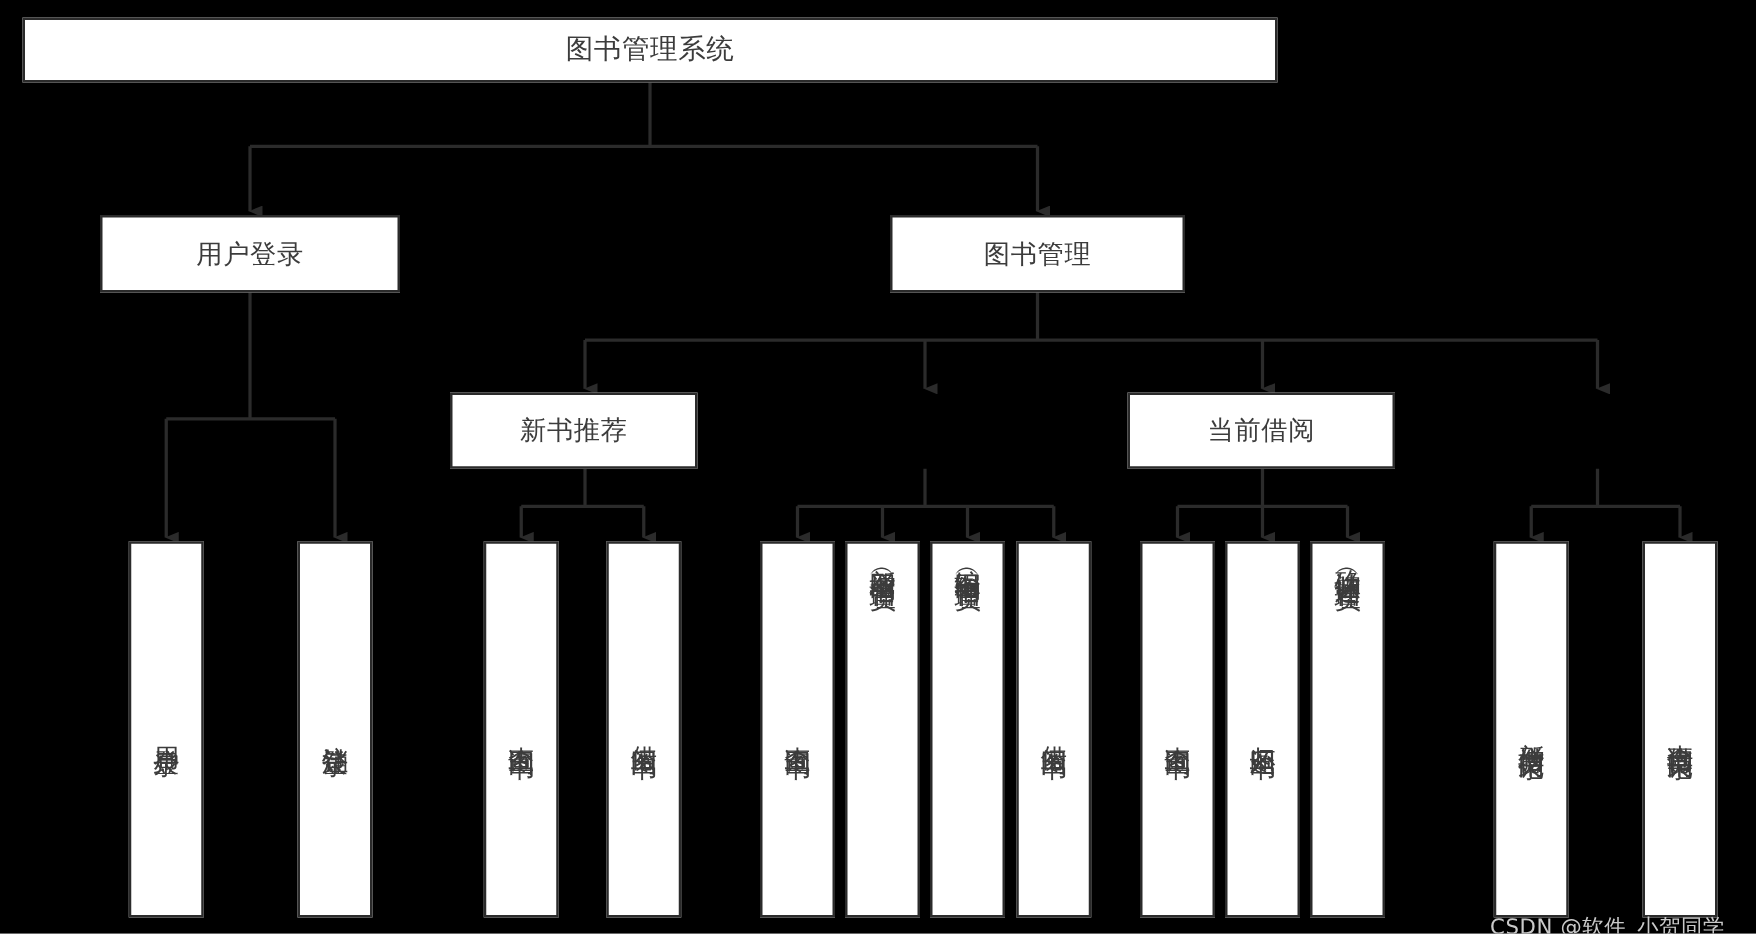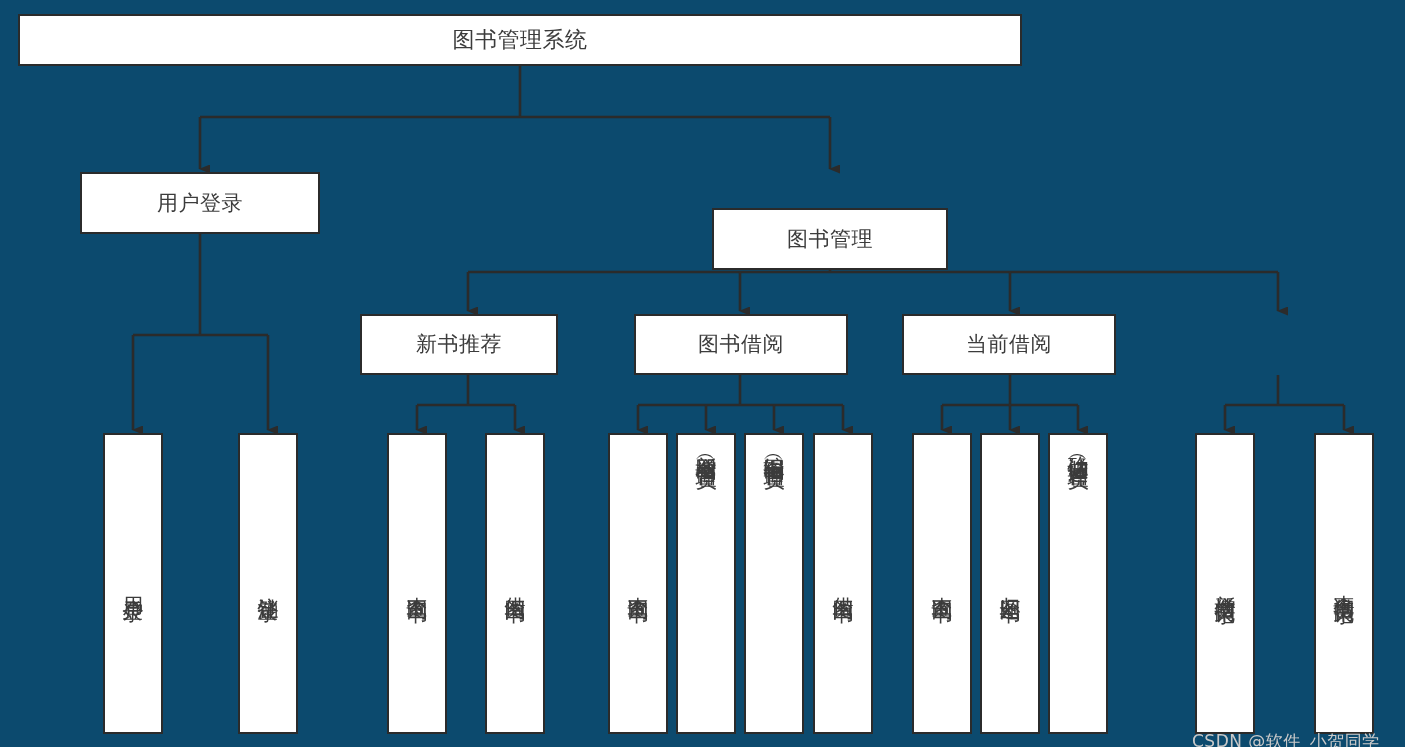--- a/index.html
+++ b/index.html
@@ -8,21 +8,21 @@
     padding: 0;
     background: #ffffff;
   }
   body {
     font-family: "DejaVu Sans", "Liberation Sans", sans-serif;
   }
   #diagram-root {
     position: relative;
     width: 1405px;
     height: 747px;
-    background: #0c4a6e;
+    background: #000000;
     overflow: hidden;
   }
   #connector-layer {
     position: absolute;
     left: 0;
     top: 0;
     width: 1405px;
     height: 747px;
     pointer-events: none;
   }
@@ -136,31 +136,28 @@
   </svg>
 
   <div class="node horizontal root" style="left:18px; top:14px; width:1004px; height:52px;">
     <span class="node-label">图书管理系统</span>
   </div>
 
   <div class="node horizontal" style="left:80px; top:172px; width:240px; height:62px;">
     <span class="node-label">用户登录</span>
   </div>
 
-  <div class="node horizontal" style="left:712px; top:172px; width:236px; height:62px;margin-top:36px;">
+  <div class="node horizontal" style="left:712px; top:172px; width:236px; height:62px;">
     <span class="node-label">图书管理</span>
   </div>
 
   <div class="node horizontal" style="left:360px; top:314px; width:198px; height:61px;">
     <span class="node-label">新书推荐</span>
   </div>
 
-  <div class="node horizontal" style="left:634px; top:314px; width:214px; height:61px;">
-    <span class="node-label">图书借阅</span>
-  </div>
 
   <div class="node horizontal" style="left:902px; top:314px; width:214px; height:61px;">
     <span class="node-label">当前借阅</span>
   </div>
 
 
   <div class="node vertical centered" style="left:103px; top:433px; width:60px; height:301px;">
     <span class="node-label">用户登录</span>
   </div>
 

